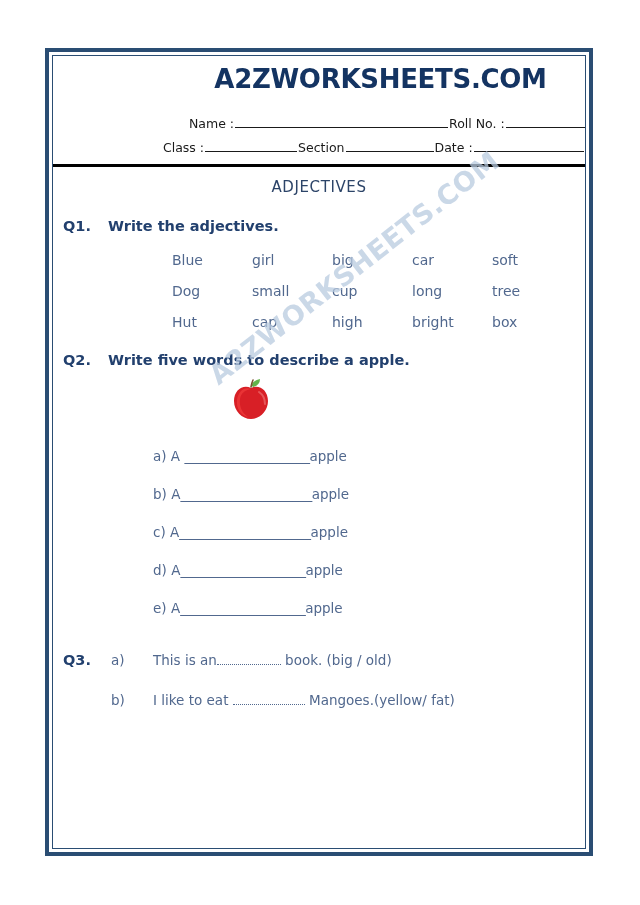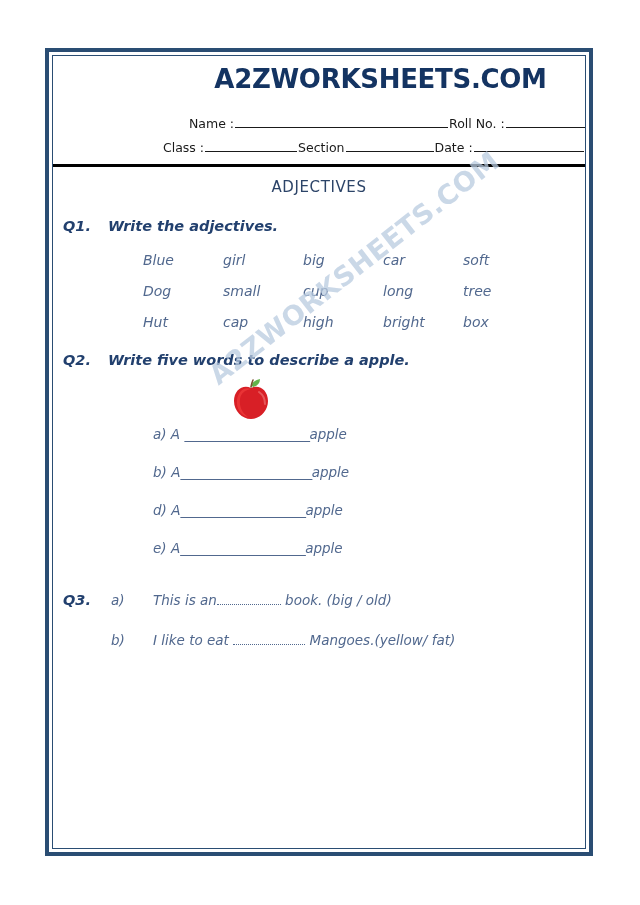--- a/index.html
+++ b/index.html
@@ -120,41 +120,40 @@
     color: #2c4468;
     margin-top: 6px;
     margin-bottom: 0;
   }
 
   
   .question {
     position: relative;
     margin-top: 22px;
     padding-left: 10px;
-    font-style: italic;
   }
   .q-label {
     position: absolute;
     left: 10px;
     top: 0;
     font-size: 14.5px;
     font-weight: bold;
     color: #22406e;
   }
   .q-text {
     margin-left: 45px;
     font-size: 14.5px;
     font-weight: bold;
     color: #22406e;
   }
 
   
   #word-grid {
     margin-top: 18px;
-    margin-left: 80px;
+    margin-left: 109px;
     width: 400px;
   }
   .word-row {
     display: flex;
     margin-bottom: 15px;
   }
   .word-cell {
     width: 80px;
     font-size: 14px;
     color: #51688e;
@@ -164,21 +163,21 @@
   #apple-figure {
     margin-top: 10px;
     margin-left: 168px;
     width: 40px;
     height: 42px;
   }
   #apple-figure svg { display: block; }
 
   
   #apple-answer-list {
-    margin-top: 6px;
+    margin-top: 28px;
     margin-left: 90px;
   }
   .answer-line {
     font-size: 13.5px;
     color: #51688e;
     margin-bottom: 22px;
     white-space: nowrap;
   }
   .answer-letter { }
   .answer-lead { }
@@ -300,20 +299,24 @@
         <div id="apple-answer-list">
           <div class="answer-line">
             <span class="answer-letter">a)</span>
             <span class="answer-lead">A </span><span class="dash-blank">____________________</span><span class="answer-tail">apple</span>
           </div>
           <div class="answer-line">
             <span class="answer-letter">b)</span>
             <span class="answer-lead">A</span><span class="dash-blank">_____________________</span><span class="answer-tail">apple</span>
           </div>
           <div class="answer-line">
+            <span class="answer-letter">c)</span>
+            <span class="answer-lead">A</span><span class="dash-blank">_____________________</span><span class="answer-tail">apple</span>
+          </div>
+          <div class="answer-line">
             <span class="answer-letter">d)</span>
             <span class="answer-lead">A</span><span class="dash-blank">____________________</span><span class="answer-tail">apple</span>
           </div>
           <div class="answer-line">
             <span class="answer-letter">e)</span>
             <span class="answer-lead">A</span><span class="dash-blank">____________________</span><span class="answer-tail">apple</span>
           </div>
         </div>
       </div>
 

